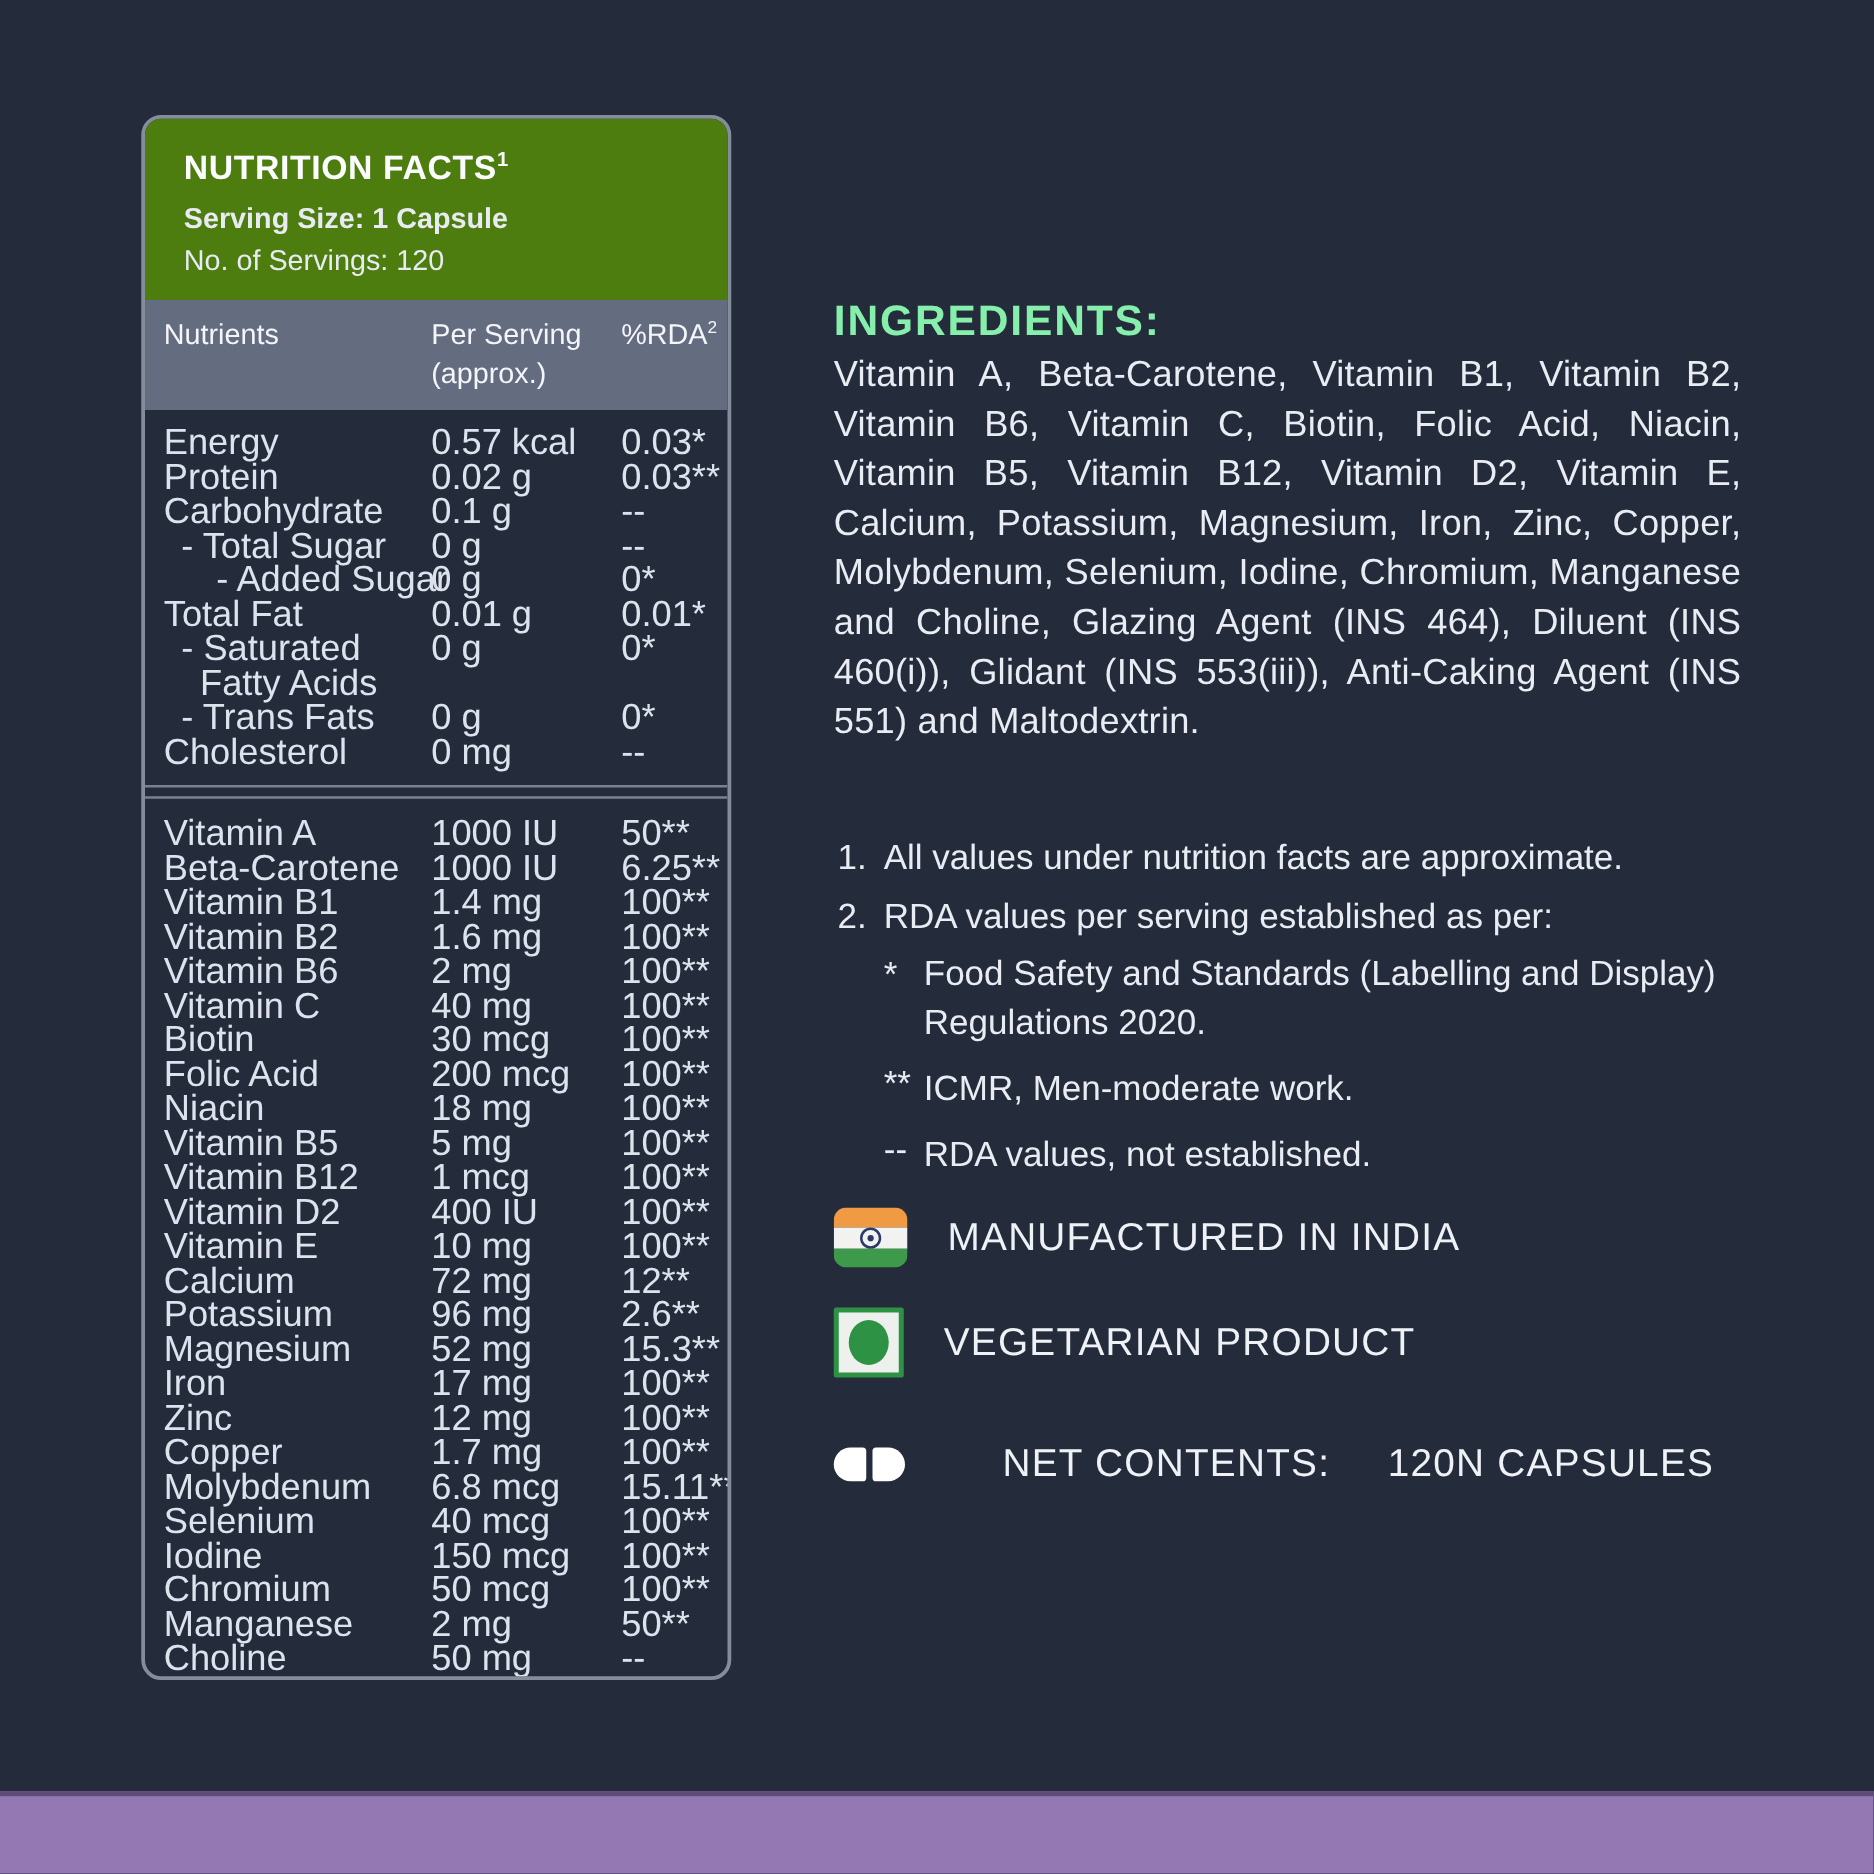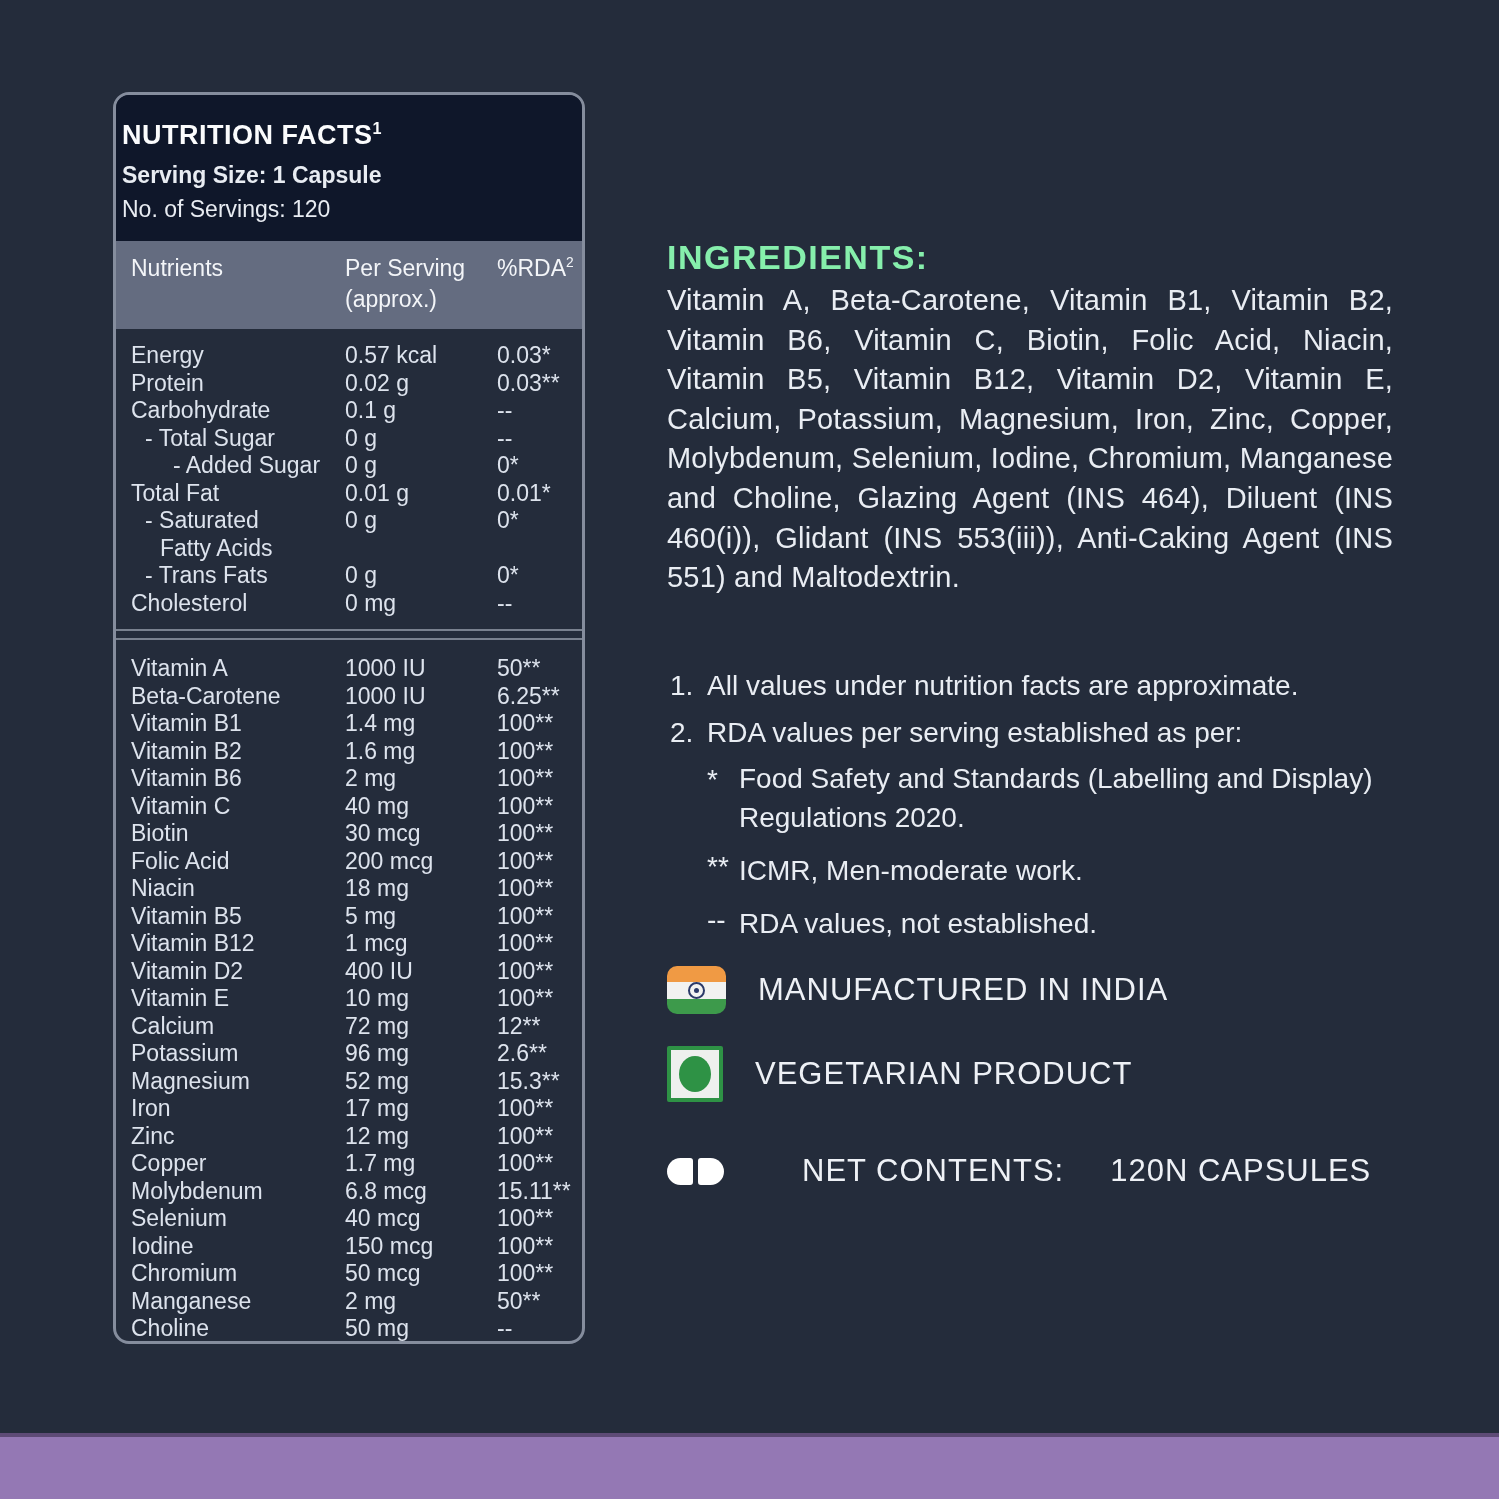--- a/index.html
+++ b/index.html
@@ -11,36 +11,36 @@
   }
   .stage{position:absolute;inset:0;}
 
   
   .panel{
     position:absolute;left:113px;top:92px;width:472px;height:1252px;
     border:3px solid #858d9d;border-radius:16px;box-sizing:border-box;
     overflow:hidden;
   }
   .title-block{
-    background:#0f172a;padding:24px 15px 18px 6px;color:#f4f6f9;
+    background:#4d7c0f;padding:24px 15px 18px 31px;color:#f4f6f9;
   }
   .nf-title{font-size:27px;font-weight:bold;letter-spacing:.5px;color:#fbfcfd;}
   .nf-title sup{font-size:60%;}
   .nf-sub{font-size:23px;margin-top:11px;color:#e8ecf2;font-weight:bold;}
   .nf-sub2{font-size:23px;margin-top:7px;color:#e8ecf2;}
 
   .head-row{
     background:#646c80;color:#f3f5f8;font-size:23px;
     display:grid;grid-template-columns:214px 152px auto;align-items:start;
     padding:14px 0 16px 15px;
   }
   .head-row .sub{font-size:23px;margin-top:4px;}
   .head-row sup{font-size:60%;}
 
-  .section{padding:13px 0 12px 15px;color:#dde3ed;font-size:23px;}
+  .section{padding:13px 0 12px 15px;color:#dde3ed;font-size:29px;}
   .t-row{display:grid;grid-template-columns:214px 152px auto;align-items:start;line-height:27.5px;}
   .c-name{white-space:nowrap;}
   .ind0{padding-left:0;}
   .ind1{padding-left:14px;}
   .ind2{padding-left:42px;}
   .name2{margin-left:15px;line-height:27.5px;}
   .c-val{white-space:nowrap;}
   .c-rda{white-space:nowrap;}
 
   .divider{height:7px;border-top:2px solid #79818f;border-bottom:2px solid #79818f;}

